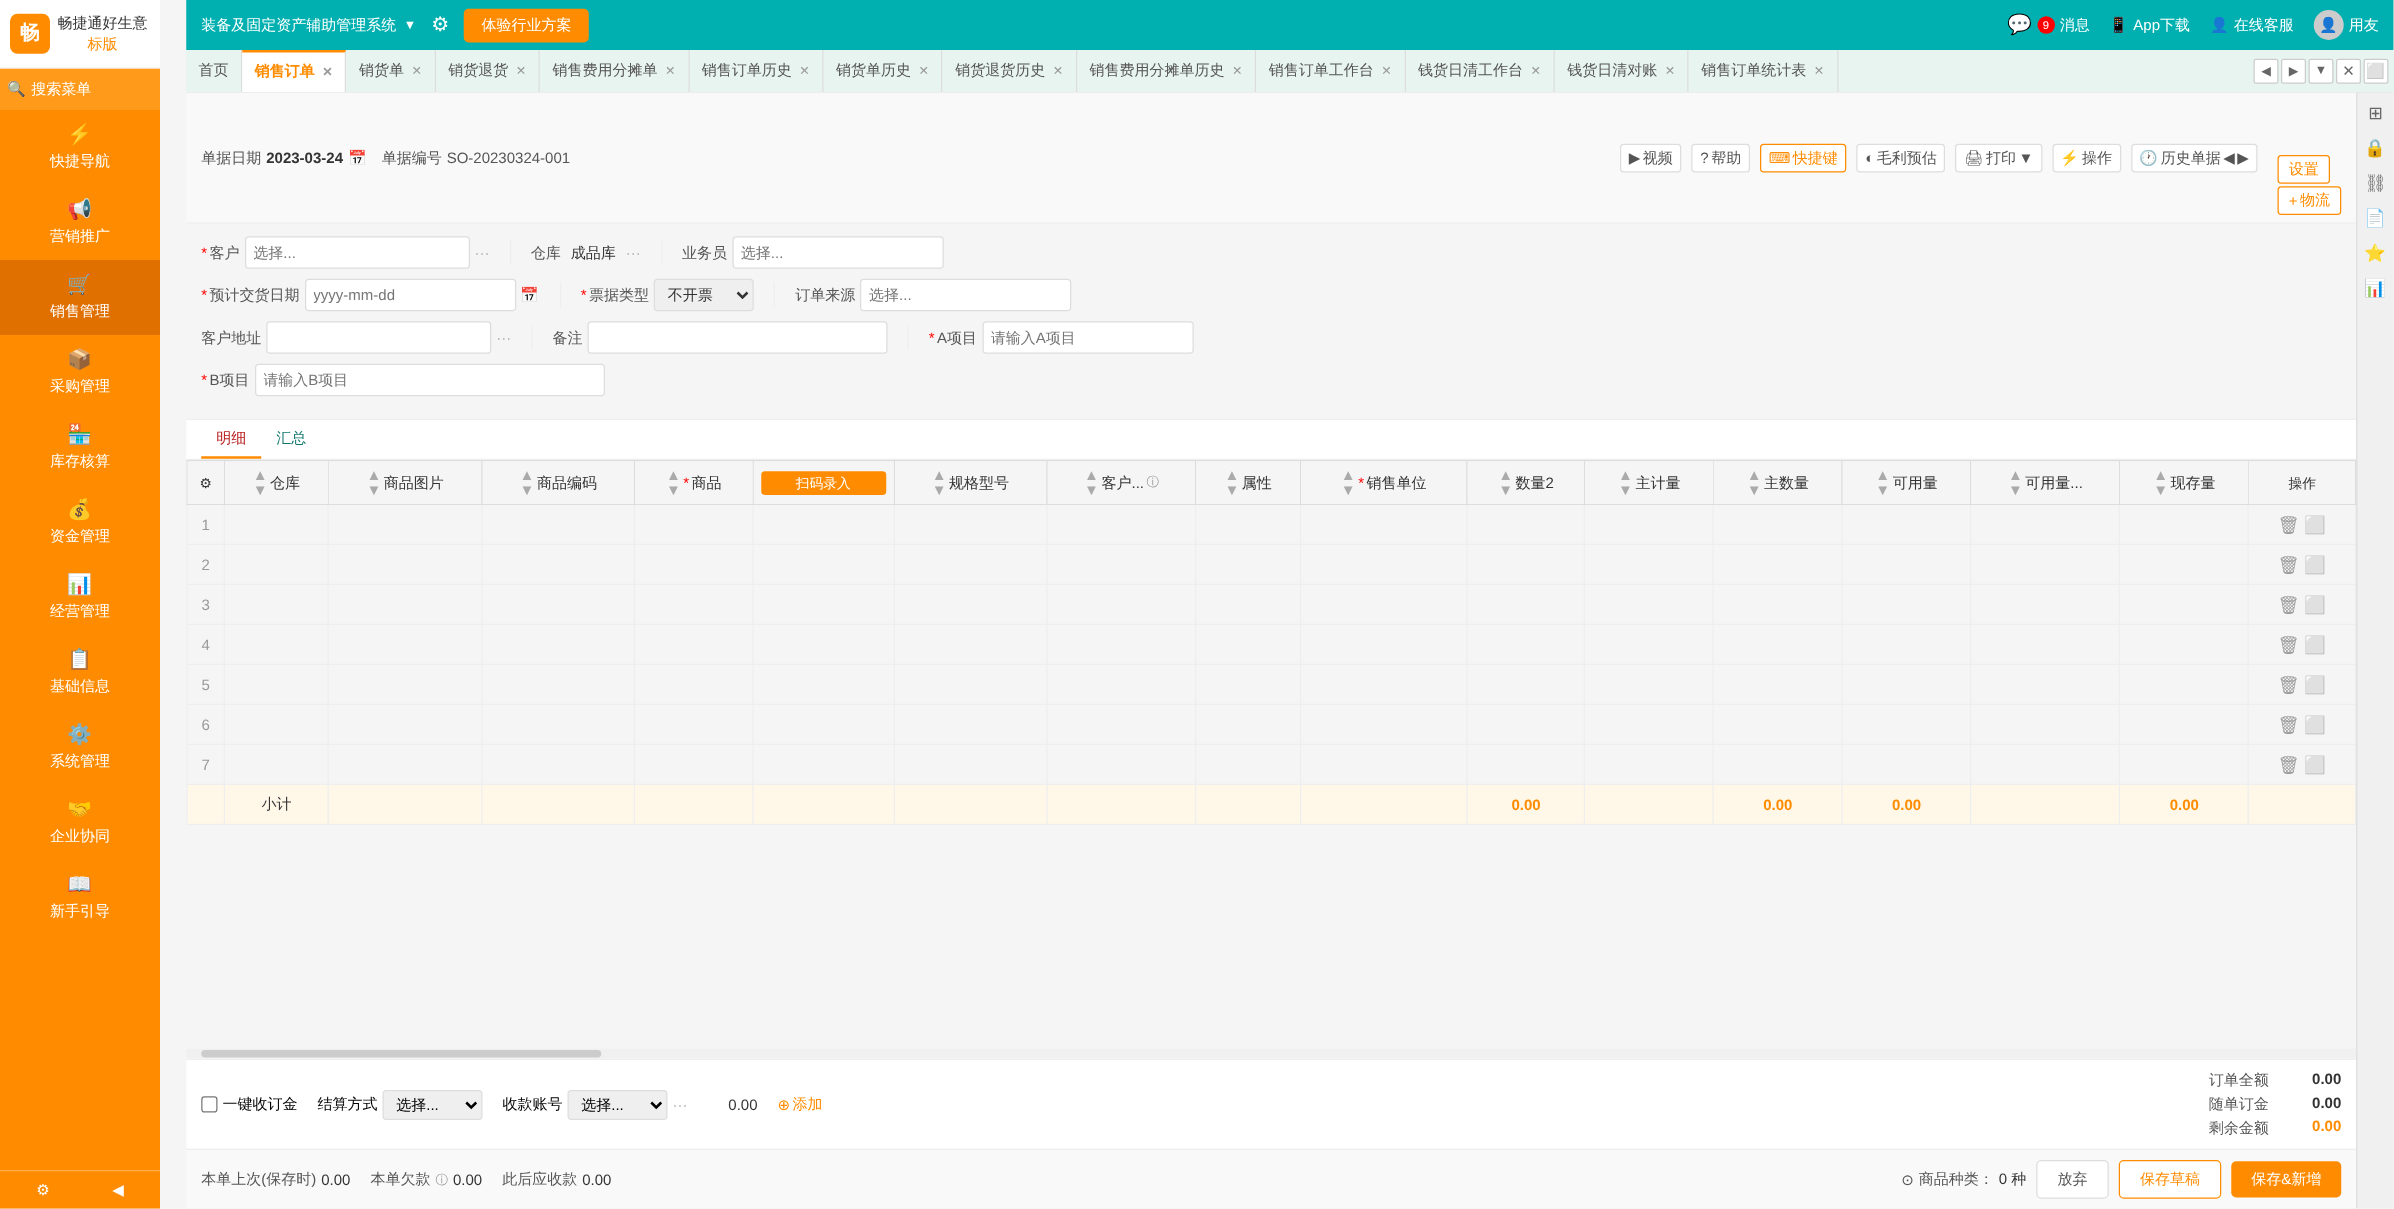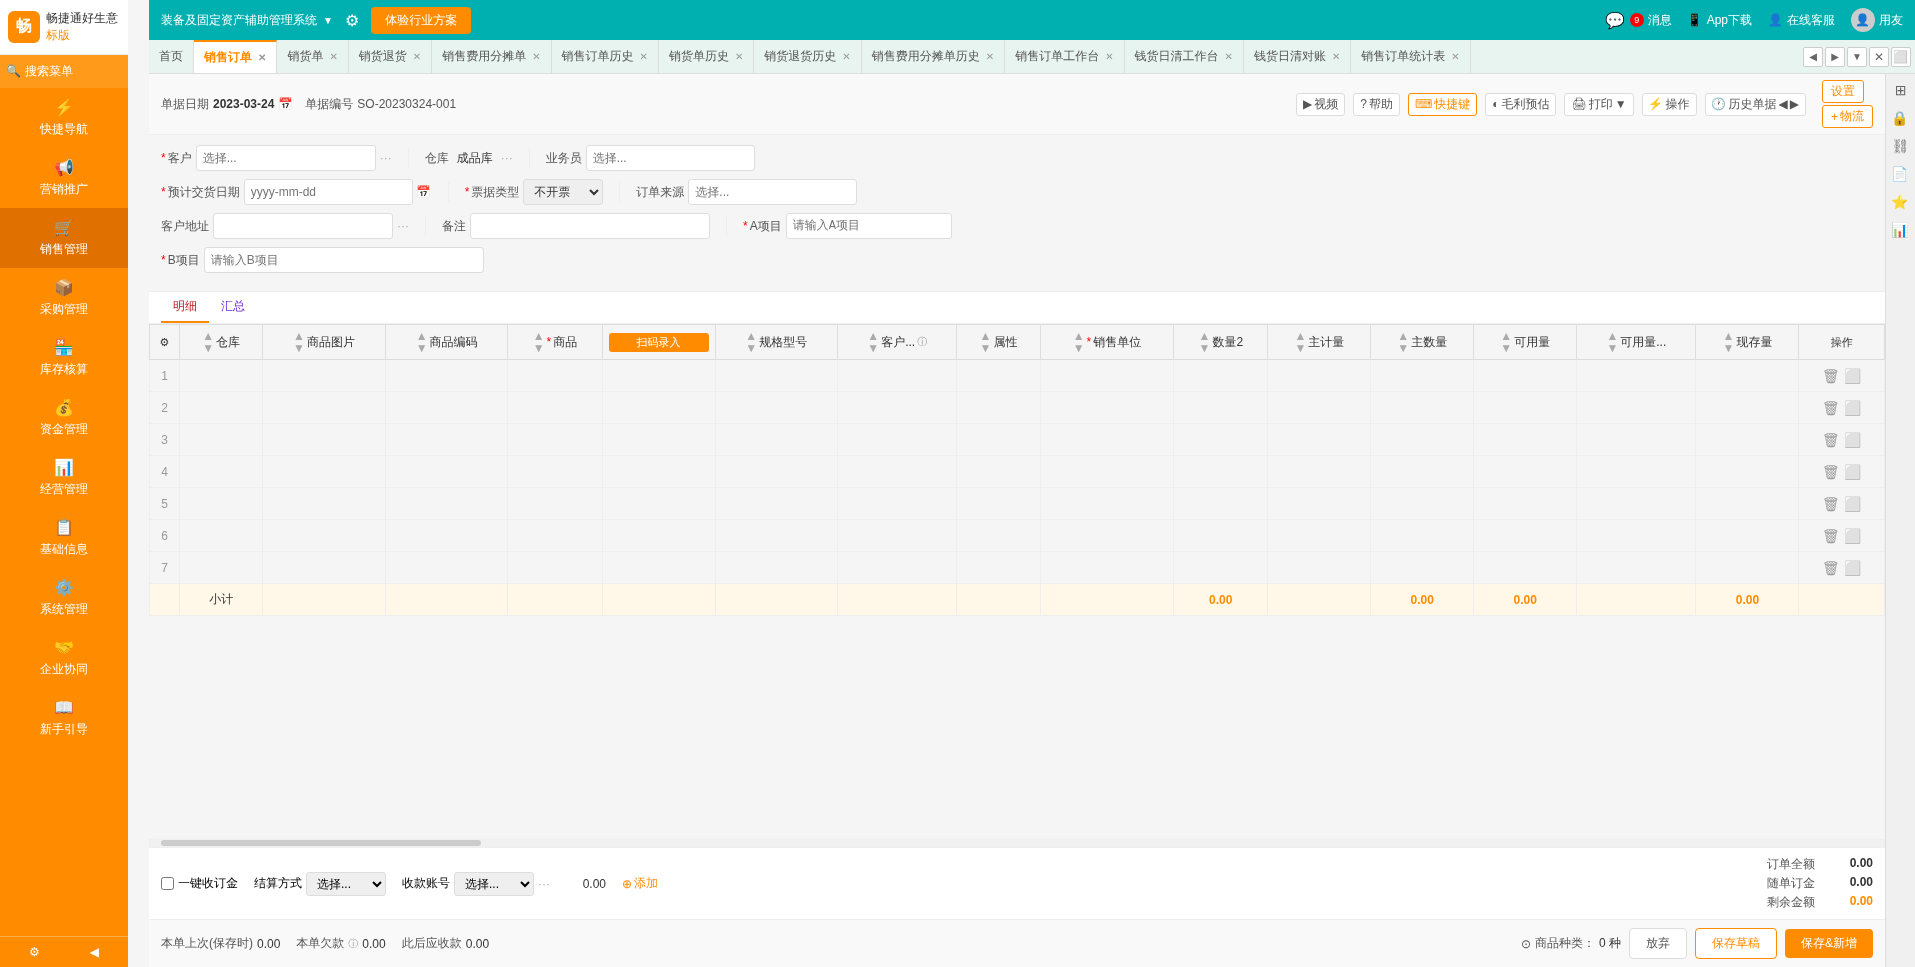--- a/index.html
+++ b/index.html
@@ -2,21 +2,21 @@
 <html><head>
   <meta charset="utf-8">
   <style>
     * { box-sizing: border-box; margin: 0; padding: 0; font-family: 'Microsoft YaHei', Arial, sans-serif; font-size: 12px; }
     body { display: flex; height: 967px; overflow: hidden; background: #f5f5f5; }
 
     
     .sidebar { width: 128px; background: #ff8c00; display: flex; flex-direction: column; align-items: center; padding-top: 0; flex-shrink: 0; }
     .sidebar-logo { width: 100%; padding: 10px 8px; background: #fff; display: flex; align-items: center; gap: 6px; border-bottom: 1px solid #eee; }
     .sidebar-logo-icon { width: 32px; height: 32px; background: #ff8c00; border-radius: 6px; display: flex; align-items: center; justify-content: center; color: white; font-weight: bold; font-size: 16px; }
-    .sidebar-logo-text { font-size: 11px; color: #333; line-height: 1.4; }
+    .sidebar-logo-text { font-size: 11px; color: #333; line-height: 1.4; text-align: center; }
     .sidebar-logo-text span { display: block; }
     .sidebar-search { width: 100%; padding: 8px 6px; background: #ff9a1a; display: flex; align-items: center; gap: 4px; cursor: pointer; color: white; }
     .sidebar-nav-item { width: 100%; padding: 10px 6px; display: flex; flex-direction: column; align-items: center; gap: 3px; cursor: pointer; color: white; font-size: 11px; }
     .sidebar-nav-item.active { background: #e07000; }
     .sidebar-nav-icon { width: 20px; height: 20px; display: flex; align-items: center; justify-content: center; font-size: 16px; }
     .sidebar-bottom { margin-top: auto; width: 100%; border-top: 1px solid rgba(255,255,255,0.3); display: flex; justify-content: space-around; padding: 8px 4px; }
     .sidebar-bottom-item { color: white; font-size: 10px; display: flex; flex-direction: column; align-items: center; gap: 2px; cursor: pointer; }
 
     
     .main { flex: 1; display: flex; flex-direction: column; overflow: hidden; padding-left: 21px; }
@@ -65,21 +65,21 @@
     .content-wrapper { display: flex; flex: 1; overflow: hidden; position: relative; }
     .main-content { flex: 1; overflow: hidden; display: flex; flex-direction: column; }
 
     
     .right-panel { width: 30px; background: #f0f0f0; display: flex; flex-direction: column; align-items: center; padding: 4px 0; gap: 4px; border-left: 1px solid #ddd; flex-shrink: 0; }
     .right-panel-icon { width: 24px; height: 24px; display: flex; align-items: center; justify-content: center; cursor: pointer; color: #666; font-size: 14px; border-radius: 3px; }
     .right-panel-icon.orange { color: #ff8c00; }
 
     
     .detail-tabs { display: flex; padding: 0 12px; border-bottom: 1px solid #eee; background: white; flex-shrink: 0; }
-    .detail-tab { padding: 6px 12px; cursor: pointer; font-size: 12px; color: #6d28d9; border-bottom: 2px solid transparent; }
+    .detail-tab { padding: 6px 12px; cursor: pointer; font-size: 12px; color: #0f766e; border-bottom: 2px solid transparent; }
     .detail-tab.active { color: #b91c1c; border-bottom-color: #ff8c00; font-weight: normal; }
 
     
     .table-wrapper { flex: 1; overflow: auto; }
     .data-table { width: 100%; border-collapse: collapse; }
     .data-table th { background: #f5f5f5; border: 1px solid #ddd; padding: 5px 6px; text-align: center; white-space: nowrap; font-size: 11px; color: #333; font-weight: normal; position: sticky; top: 0; z-index: 1; }
     .data-table td { border: 1px solid #eee; padding: 4px 6px; text-align: center; height: 32px; }
     .row-num { color: #999; width: 30px; }
     .th-sort { display: inline-flex; align-items: center; gap: 2px; }
     .sort-arrows { display: flex; flex-direction: column; font-size: 8px; line-height: 1; color: #aaa; }
@@ -323,21 +323,21 @@
             <span>操作</span>
           </div>
           <div class="toolbar-btn">
             <span>🕐</span>
             <span>历史单据</span>
             <span>◀</span>
             <span>▶</span>
           </div>
         </div>
         <div style="display:flex;flex-direction:column;gap:2px;margin-left:4px;">
-          <div style="display:flex;gap:2px;">
+          <div style="display:flex;gap:2px;margin-top:44px;">
             <button class="toolbar-btn orange" style="border-radius:3px;padding:2px 8px;">设置</button>
           </div>
           <div style="display:flex;gap:2px;">
             <button class="toolbar-btn" style="border-radius:3px;padding:2px 8px;color:#ff8c00;border-color:#ff8c00;">
               <span>+</span>
               <span>物流</span>
             </button>
           </div>
         </div>
       </div>
@@ -390,21 +390,21 @@
             <span class="form-dots">···</span>
           </div>
           <div class="form-divider"></div>
           <div class="form-field">
             <span class="form-label">备注</span>
             <input class="form-input" style="min-width: 240px;">
           </div>
           <div class="form-divider"></div>
           <div class="form-field">
             <span class="form-label required">A项目</span>
-            <input class="form-input" style="min-width: 160px; font-family: Liberation Mono, monospace;" placeholder="请输入A项目">
+            <input class="form-input" style="min-width: 160px;" placeholder="请输入A项目">
           </div>
         </div>
 
         <div class="form-row">
           <div class="form-field">
             <span class="form-label required">B项目</span>
             <input class="form-input" style="min-width: 280px;" placeholder="请输入B项目">
           </div>
         </div>
       </div>

